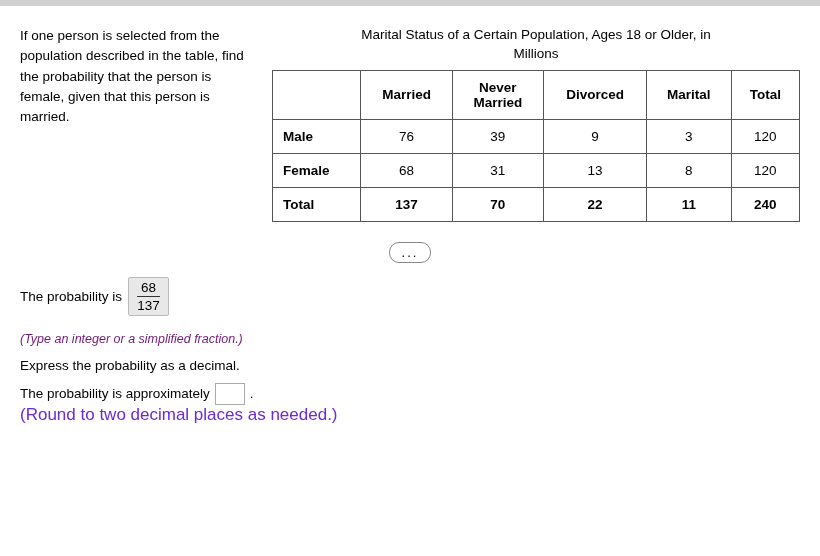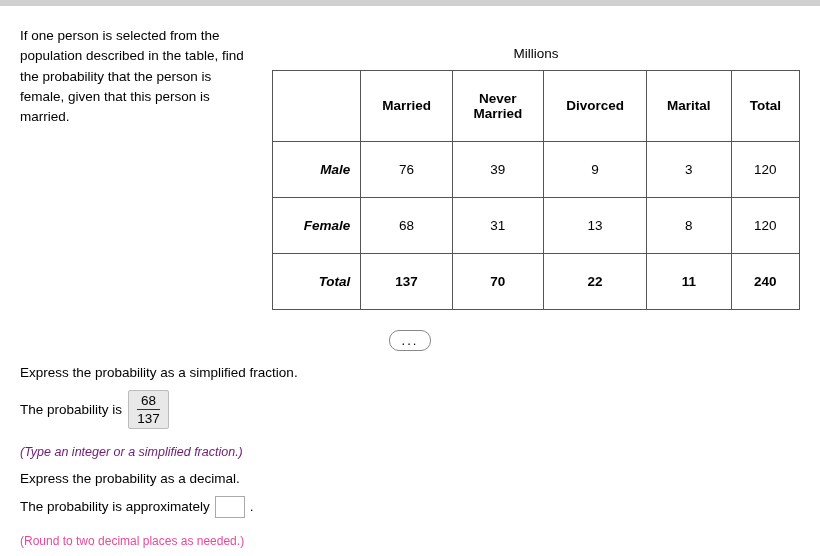--- a/index.html
+++ b/index.html
@@ -58,33 +58,32 @@
     }
 
     .marital-table {
       border-collapse: collapse;
       font-size: 13.5px;
       width: 100%;
     }
 
     .marital-table th, .marital-table td {
       border: 1px solid #555;
-      padding: 20px 10px;
+      padding: 9px 10px;
       text-align: center;
     }
 
     .marital-table th {
       background: #ffffff;
       font-weight: bold;
     }
 
     .marital-table td:first-child {
       font-weight: bold;
-      text-align: right;
-      font-style: italic;
+      text-align: left;
     }
 
     .marital-table tr:last-child td {
       font-weight: bold;
     }
 
     .ellipsis-row {
       display: flex;
       justify-content: center;
       margin: 10px 0 14px 0;
@@ -146,50 +145,50 @@
     .decimal-label {
       font-size: 13.5px;
       margin-bottom: 10px;
     }
 
     .decimal-row {
       display: flex;
       align-items: center;
       gap: 5px;
       font-size: 13.5px;
-      margin-bottom: 16px;
+      margin-bottom: 0;
     }
 
     .decimal-input {
       width: 30px;
       height: 22px;
       border: 1px solid #aaa;
       background: #fff;
       font-size: 13px;
     }
 
     .decimal-note {
-      font-size: 12px;
-      color: #ec4899;
+      font-size: 17px;
+      color: #6d28d9;
     }
   </style>
 </head>
 <body>
 
 <div class="top-bar"></div>
 <div class="main-content">
 
   <div class="top-section">
     <div class="left-text">
       <span>If one person is selected from the population described in the table, find the probability that the person is female, given that this person is married.</span>
     </div>
 
     <div class="right-table-container">
       <div class="table-title">
-        <br>
+        <span>Marital Status of a Certain Population, Ages 18 or Older, in</span><br>
         <span>Millions</span>
       </div>
 
       <table class="marital-table">
         <thead>
           <tr>
             <th></th>
             <th>Married</th>
             <th>Never<br>Married</th>
             <th>Divorced</th>
@@ -226,23 +225,20 @@
       </table>
     </div>
   </div>
 
   <div class="ellipsis-row">
     <button class="ellipsis-btn">
       <span>...</span>
     </button>
   </div>
 
-  <div class="section-label">
-    <span>Express the probability as a simplified fraction.</span>
-  </div>
 
   <div class="probability-fraction-row">
     <span>The probability is</span>
     <div class="fraction">
       <span class="numerator">68</span>
       <span class="denominator">137</span>
     </div>
   </div>
 
   <div class="fraction-hint">(Type an integer or a simplified fraction.)</div>

